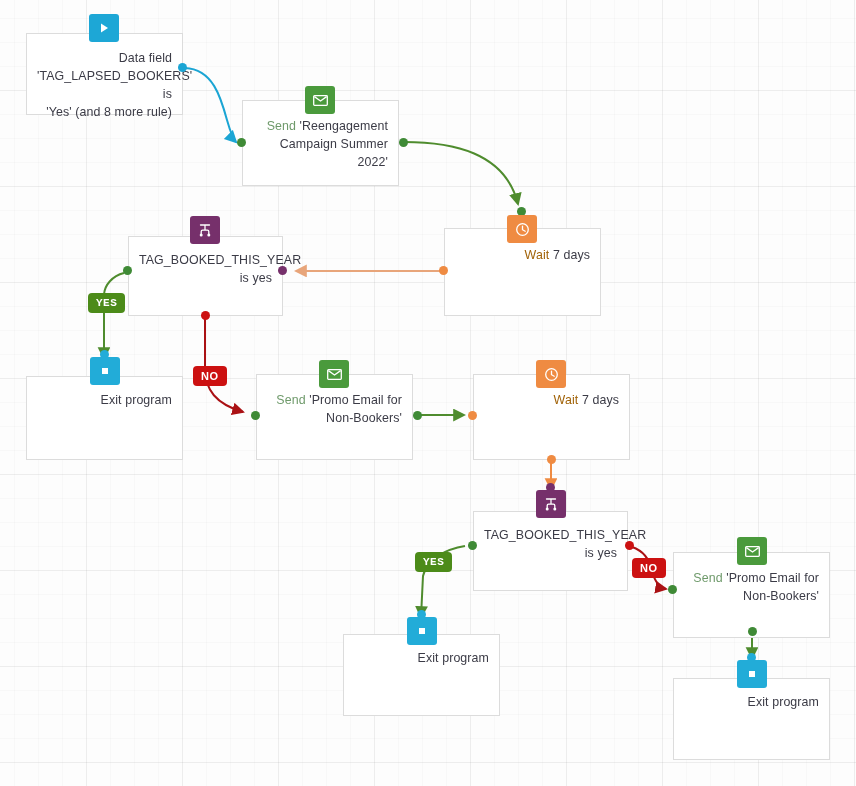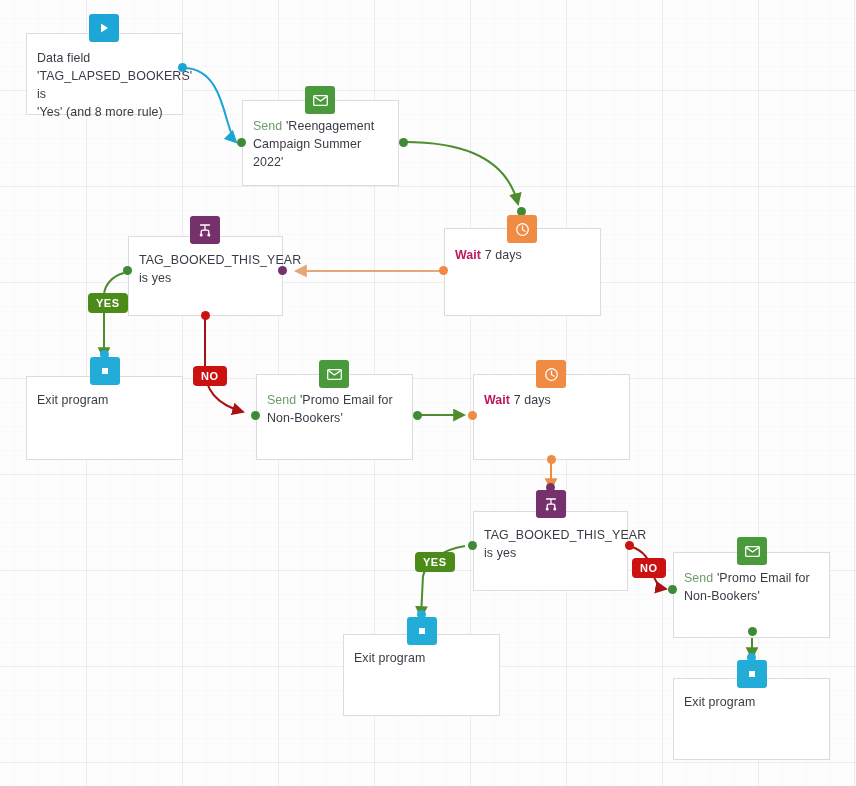--- a/index.html
+++ b/index.html
@@ -29,28 +29,28 @@
   .node{
     position:absolute;
     background:#ffffff;
     border:1px solid #dcdcdc;
     box-sizing:border-box;
   }
   .node-label{
     position:absolute;
     left:10px;right:10px;
     top:20px;
-    text-align:left;
+    text-align:right;
     font-size:12.4px;
     line-height:18px;
     color:#3b3b46;
     letter-spacing:0.1px;
   }
   .node-label .pre-green{color:#6f9a6b;margin-top:43px;}
-  .node-label .pre-orange{color:#be185d;font-weight:bold;}
+  .node-label .pre-orange{color:#a16207;}
   .icon-badge{
     position:absolute;
     width:30px;height:28px;
     border-radius:3px;
     display:flex;align-items:center;justify-content:center;
     box-sizing:border-box;
     z-index:4;
   }
   .icon-badge svg{display:block;}
   .badge{
@@ -58,21 +58,21 @@
     border-radius:4px;
     color:#ffffff;
     font-size:11px;
     font-weight:bold;
     letter-spacing:0.5px;
     padding:4px 8px 4px 8px;
     line-height:12px;
     z-index:5;
     box-sizing:border-box;
   }
-  .badge-yes{background:#4c8b19;}
+  .badge-yes{background:#4c8b19;font-family:Liberation Mono, monospace;}
   .badge-no{background:#cc1111;}
   .port{
     position:absolute;
     width:9px;height:9px;
     border-radius:50%;
     z-index:3;
     box-sizing:border-box;
   }
 </style>
 </head>

